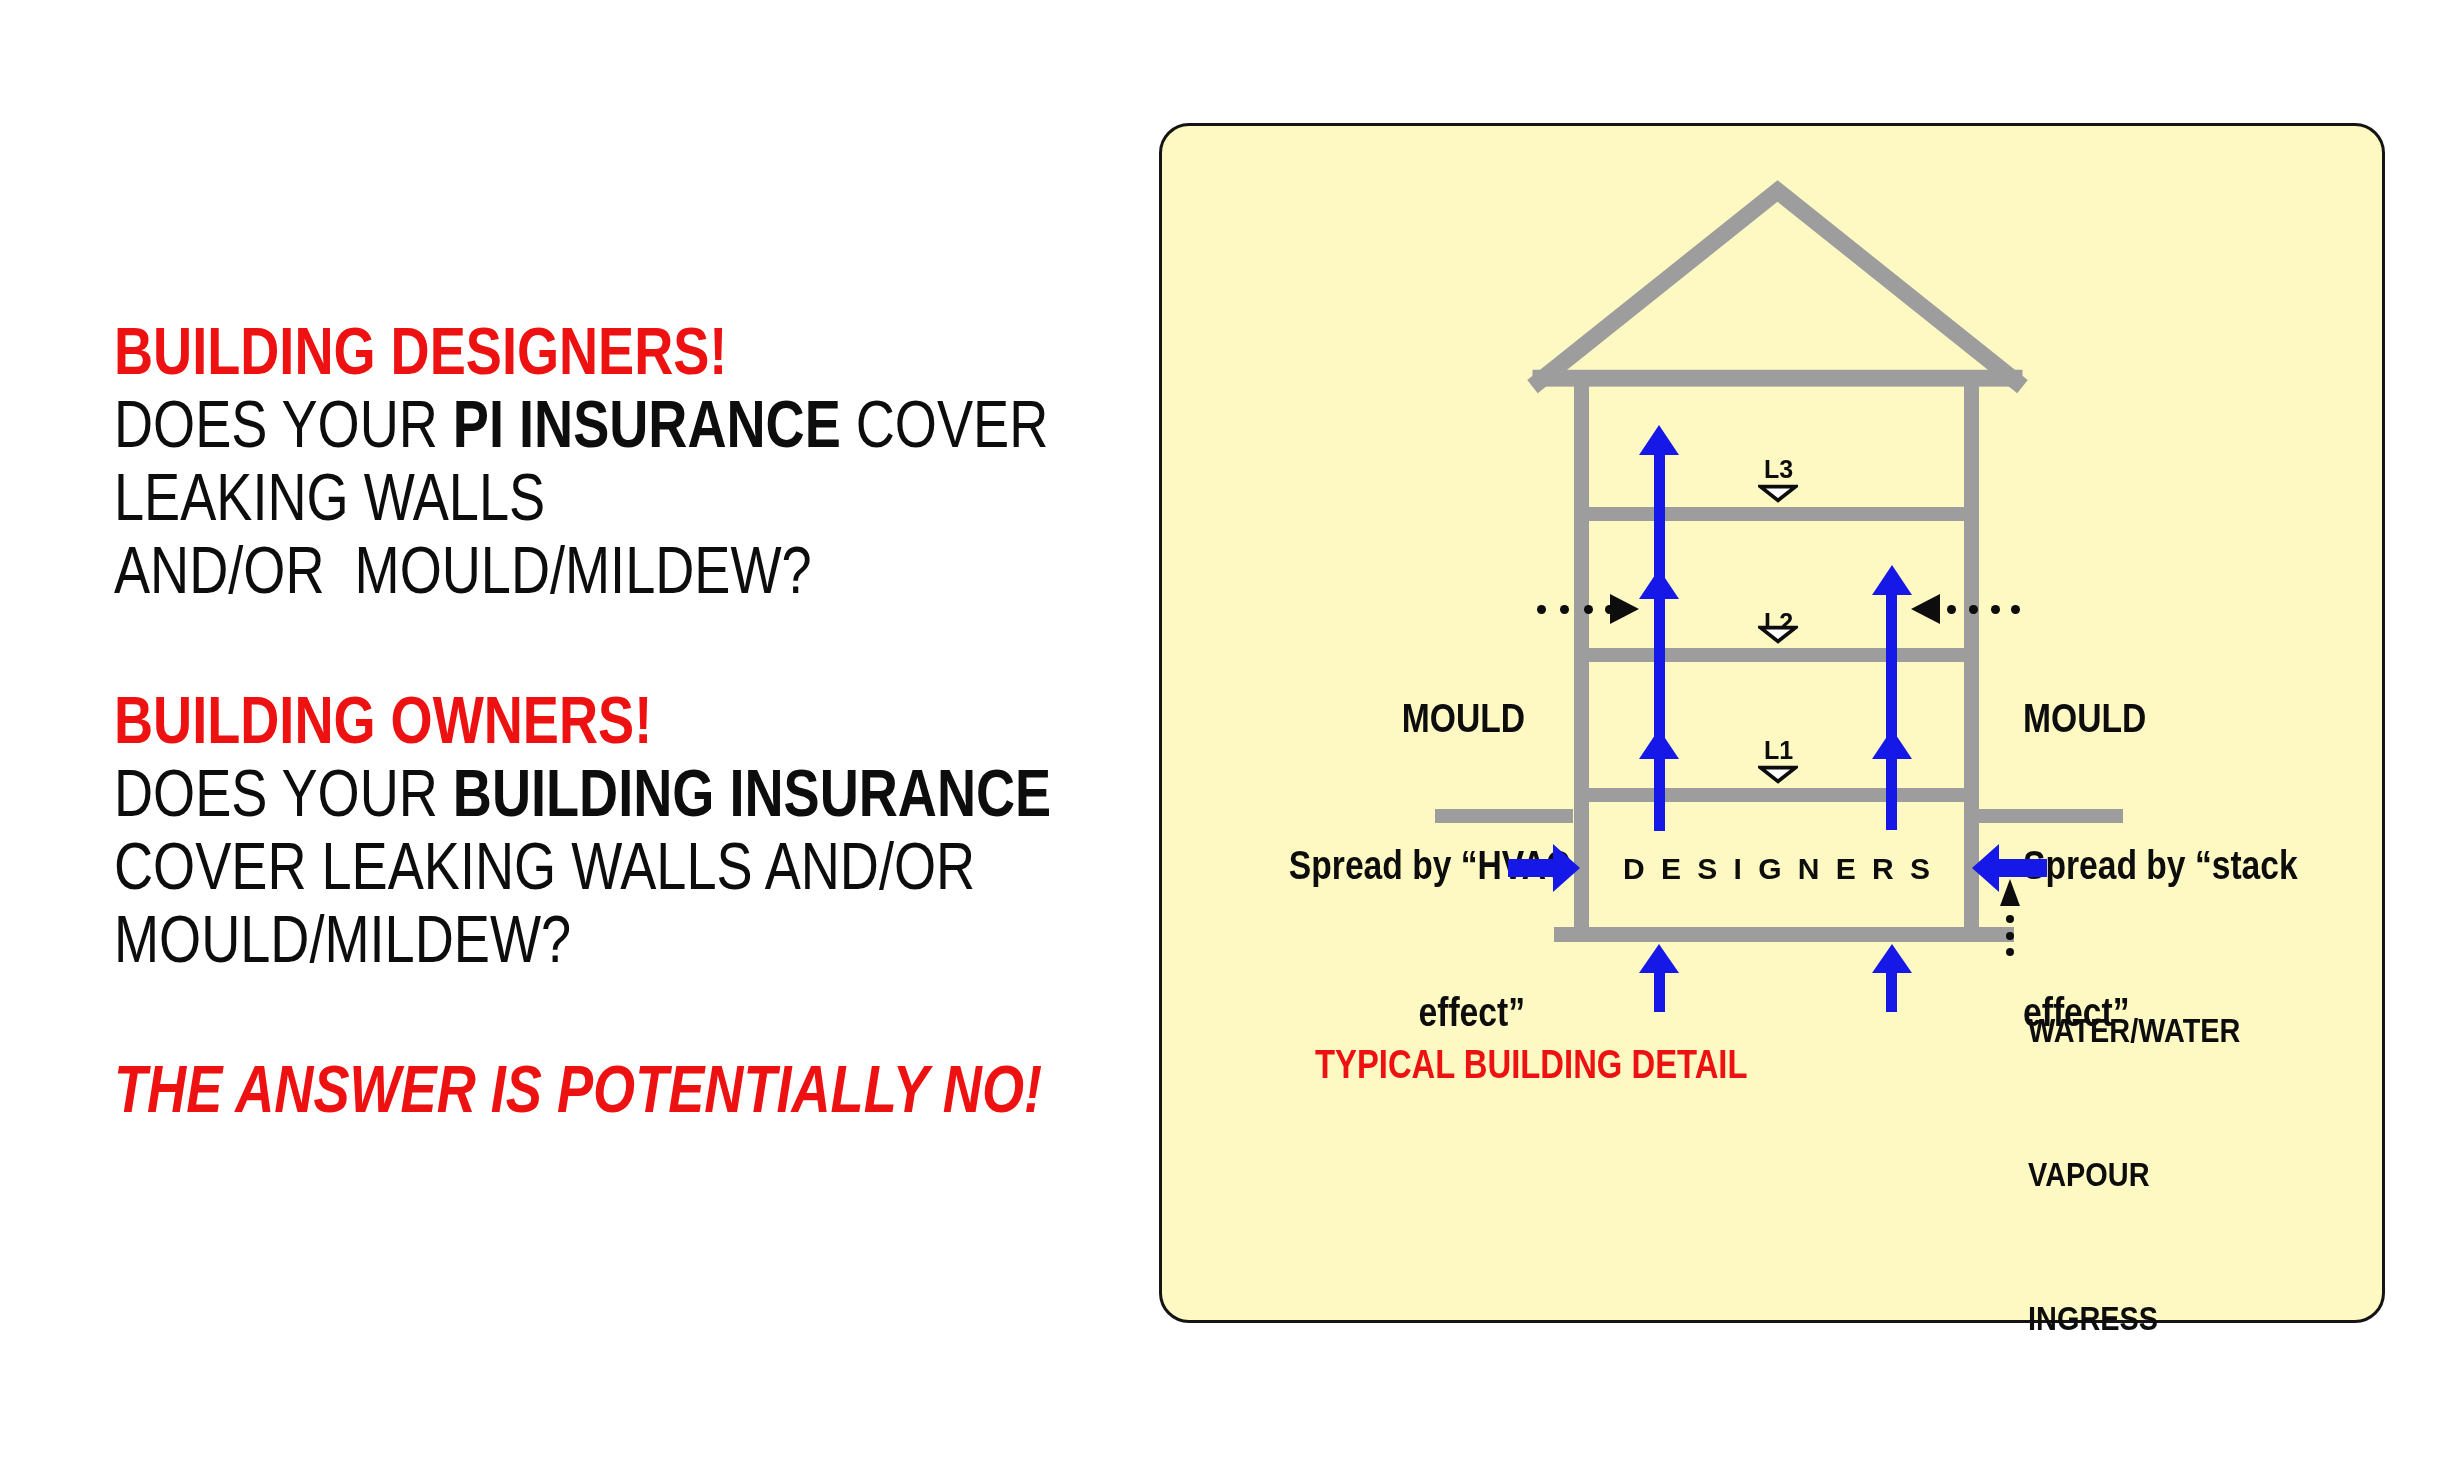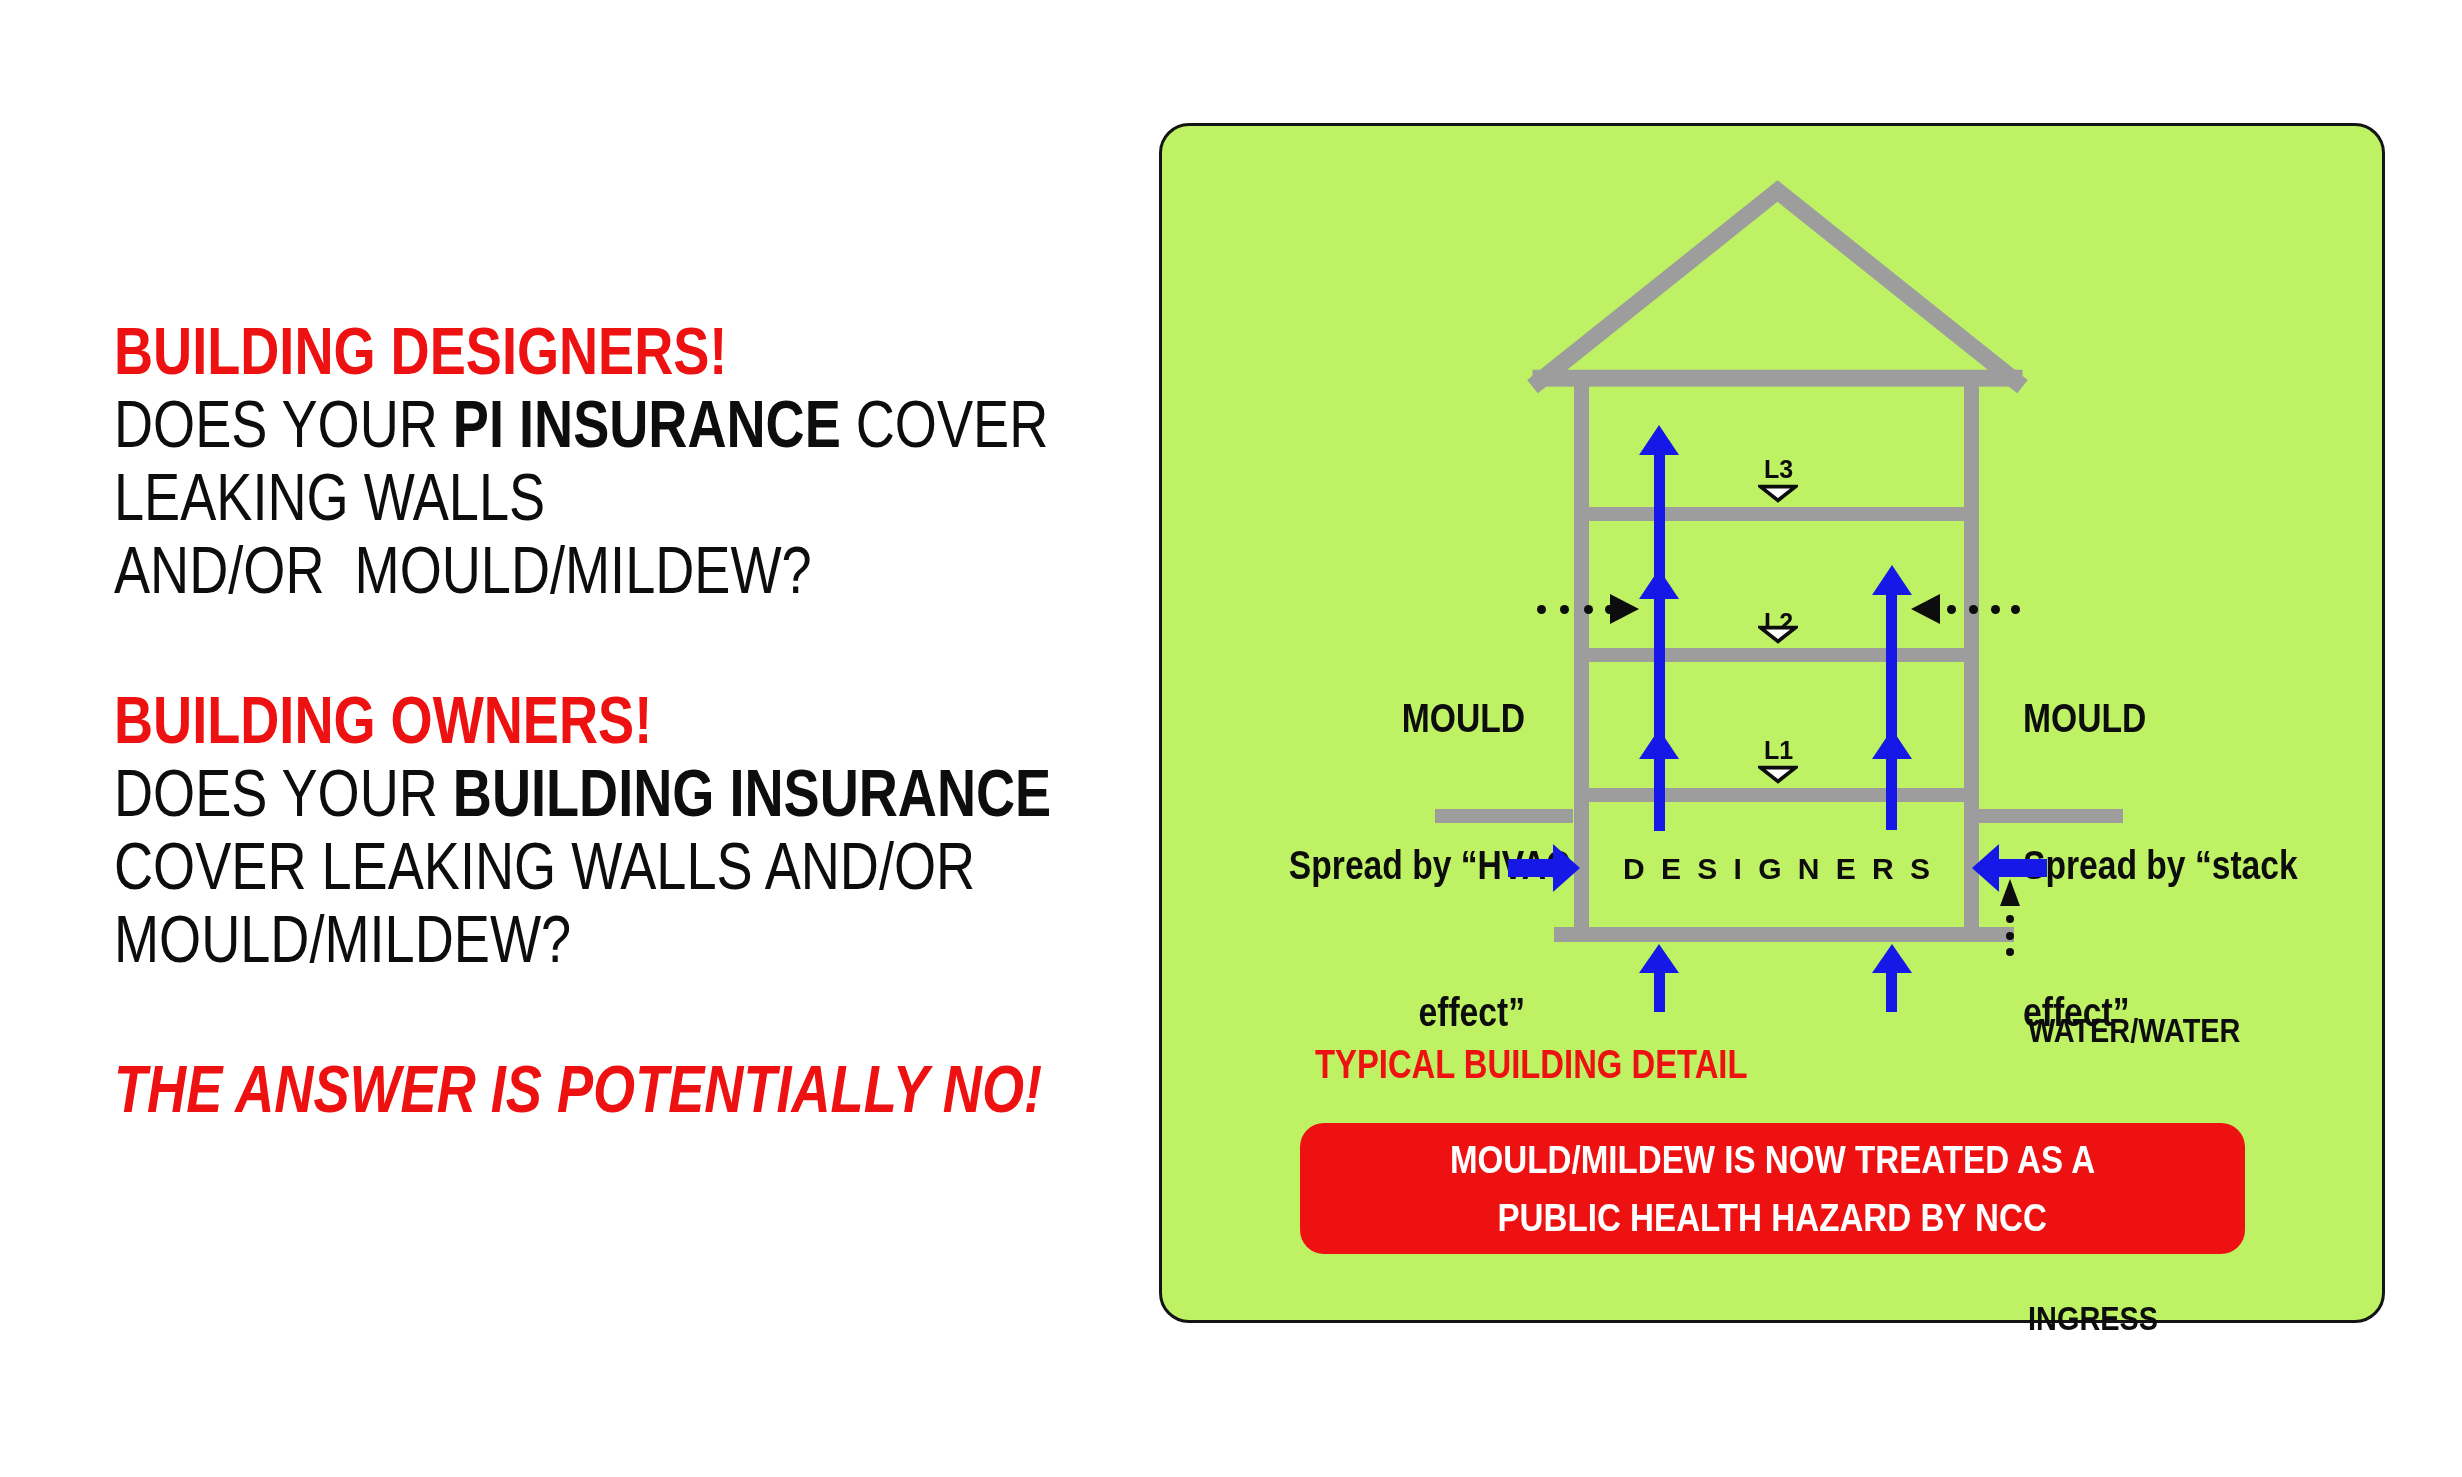--- a/index.html
+++ b/index.html
@@ -15,21 +15,21 @@
   
   .copy-block { position:absolute; left:114px; transform:scaleX(.82); transform-origin:0 0; }
   .t { white-space:pre; font-size:66px; line-height:73px; font-weight:normal; letter-spacing:0; }
   .bold { font-weight:bold; }
   .red { color:#ee1111; }
   .italic { font-style:italic; }
 
   
   .panel {
     position:absolute; left:1159px; top:123px; width:1226px; height:1200px;
-    border:3.1px solid #141414; border-radius:30px; background:#bef264;
+    border:3.1px solid #141414; border-radius:30px; background:#fef9c3;
   }
   .gray-bar { position:absolute; background:#9d9d9d; }
 
   
   .blue-shaft { position:absolute; background:#1518e6; }
   .head-up {
     position:absolute; width:0; height:0;
     border-left:20px solid transparent; border-right:20px solid transparent;
     border-bottom:30px solid #1518e6;
   }
@@ -222,19 +222,15 @@
   </div>
 
   <div class="water-block">
     <div>WATER/WATER</div>
     <div>VAPOUR</div>
     <div>INGRESS</div>
   </div>
 
   <div class="caption">TYPICAL BUILDING DETAIL</div>
 
-  <div class="banner">
-    <div class="banner-line">MOULD/MILDEW IS NOW TREATED AS A</div>
-    <div class="banner-line">PUBLIC HEALTH HAZARD BY NCC</div>
-  </div>
 
 </section>
 
 
 </body></html>

